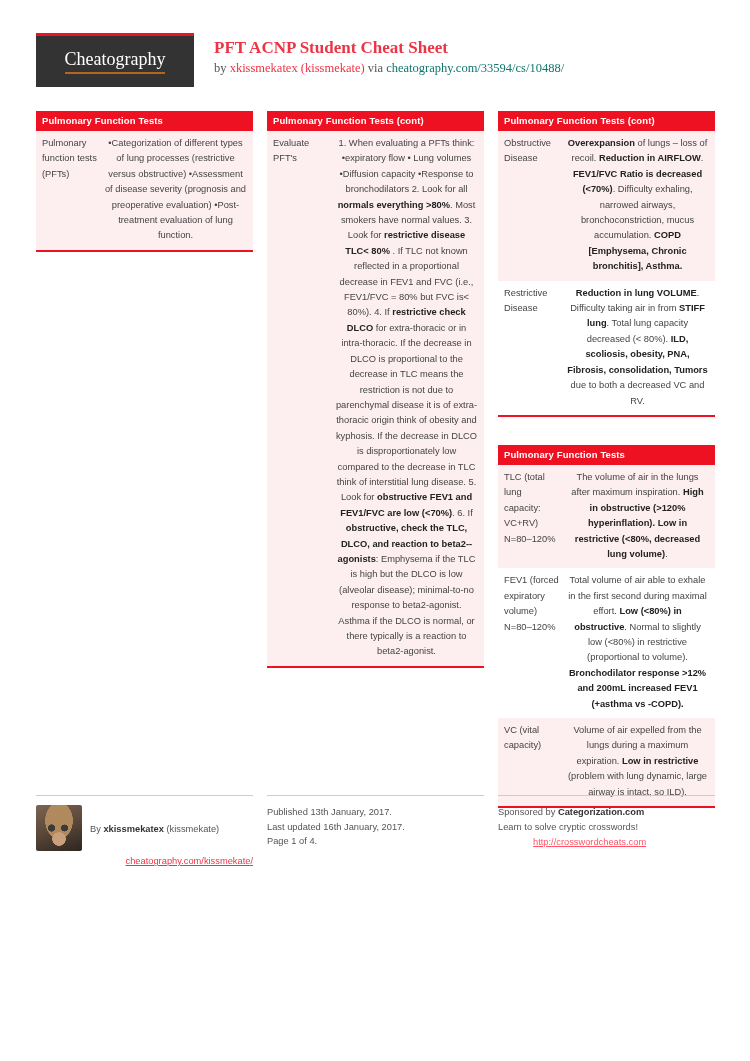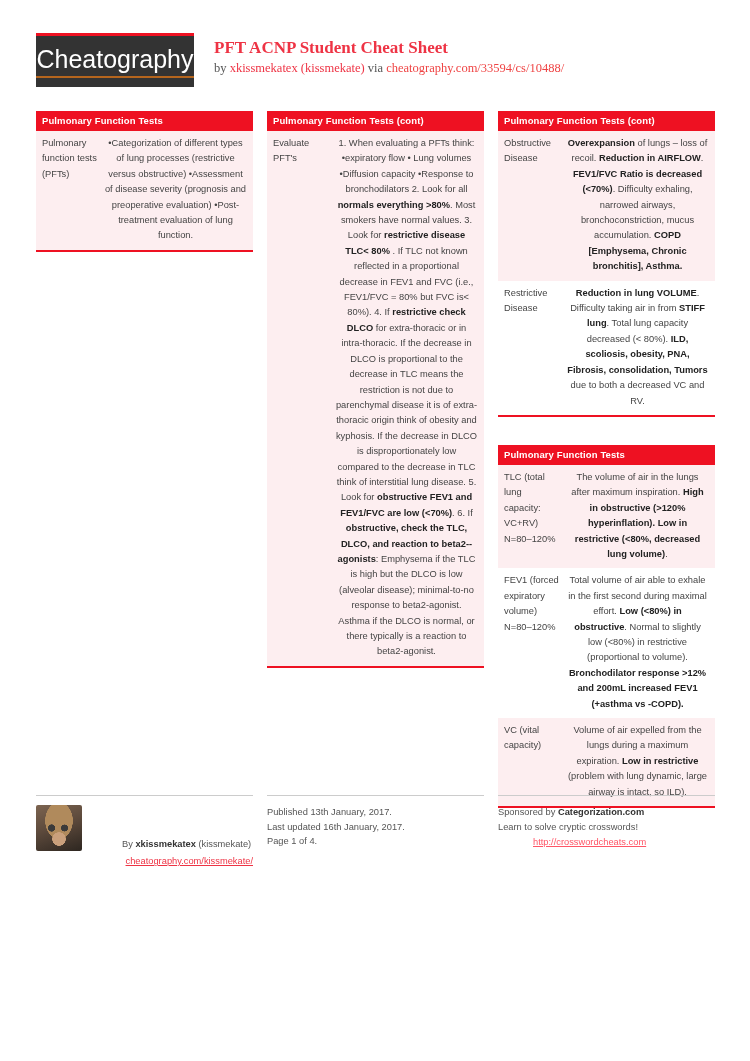--- a/index.html
+++ b/index.html
@@ -36,22 +36,22 @@
     height: 54px;
     background: #333333;
     border-top: 3px solid #ee1122;
     box-sizing: border-box;
     display: flex;
     align-items: center;
     justify-content: center;
     flex: 0 0 158px;
   }
   .logo-text {
-    font-family: Liberation Sans, sans-serif;
-    font-size: 25px;
+    font-family: Liberation Serif, serif;
+    font-size: 18px;
     color: #ffffff;
     letter-spacing: 0px;
     position: relative;
     padding-bottom: 2px;
     border-bottom: 2px solid #b5651d;
   }
   .header-texts {
     margin-left: 20px;
     padding-top: 5px;
   }
@@ -62,21 +62,21 @@
     font-weight: bold;
     line-height: 20px;
     margin: 0 0 3px 0;
   }
   .sheet-sub {
     font-family: "Liberation Serif", serif;
     font-size: 12.5px;
     color: #555555;
     line-height: 15px;
   }
-  .sheet-sub .lnk { color: #ef4444; }
+  .sheet-sub .lnk { color: #0f766e; }
   .sheet-sub .auth { color: #ee3344; }
 
   
   .columns {
     display: flex;
     gap: 14px;
     align-items: flex-start;
   }
   .col {
     width: 217px;
@@ -132,21 +132,21 @@
   }
   .fcol {
     width: 217px;
     flex: 0 0 217px;
     border-top: 1px solid #cccccc;
     padding-top: 9px;
     font-size: 9.3px;
     line-height: 14.5px;
     color: #555555;
   }
-  .author-row { display: flex; align-items: flex-end; gap: 32px; }
+  .author-row { display: flex; align-items: center; }
   .avatar {
     width: 46px;
     height: 46px;
     flex: 0 0 46px;
     border-radius: 2px;
     background:
       radial-gradient(circle at 50% 74%, #caa07c 0 16%, rgba(0,0,0,0) 17%),
       radial-gradient(circle at 34% 50%, #3a3a3a 0 9%, rgba(0,0,0,0) 10%),
       radial-gradient(circle at 62% 50%, #3a3a3a 0 9%, rgba(0,0,0,0) 10%),
       radial-gradient(ellipse at 50% 34%, #b08a5c 0 42%, rgba(0,0,0,0) 43%),

